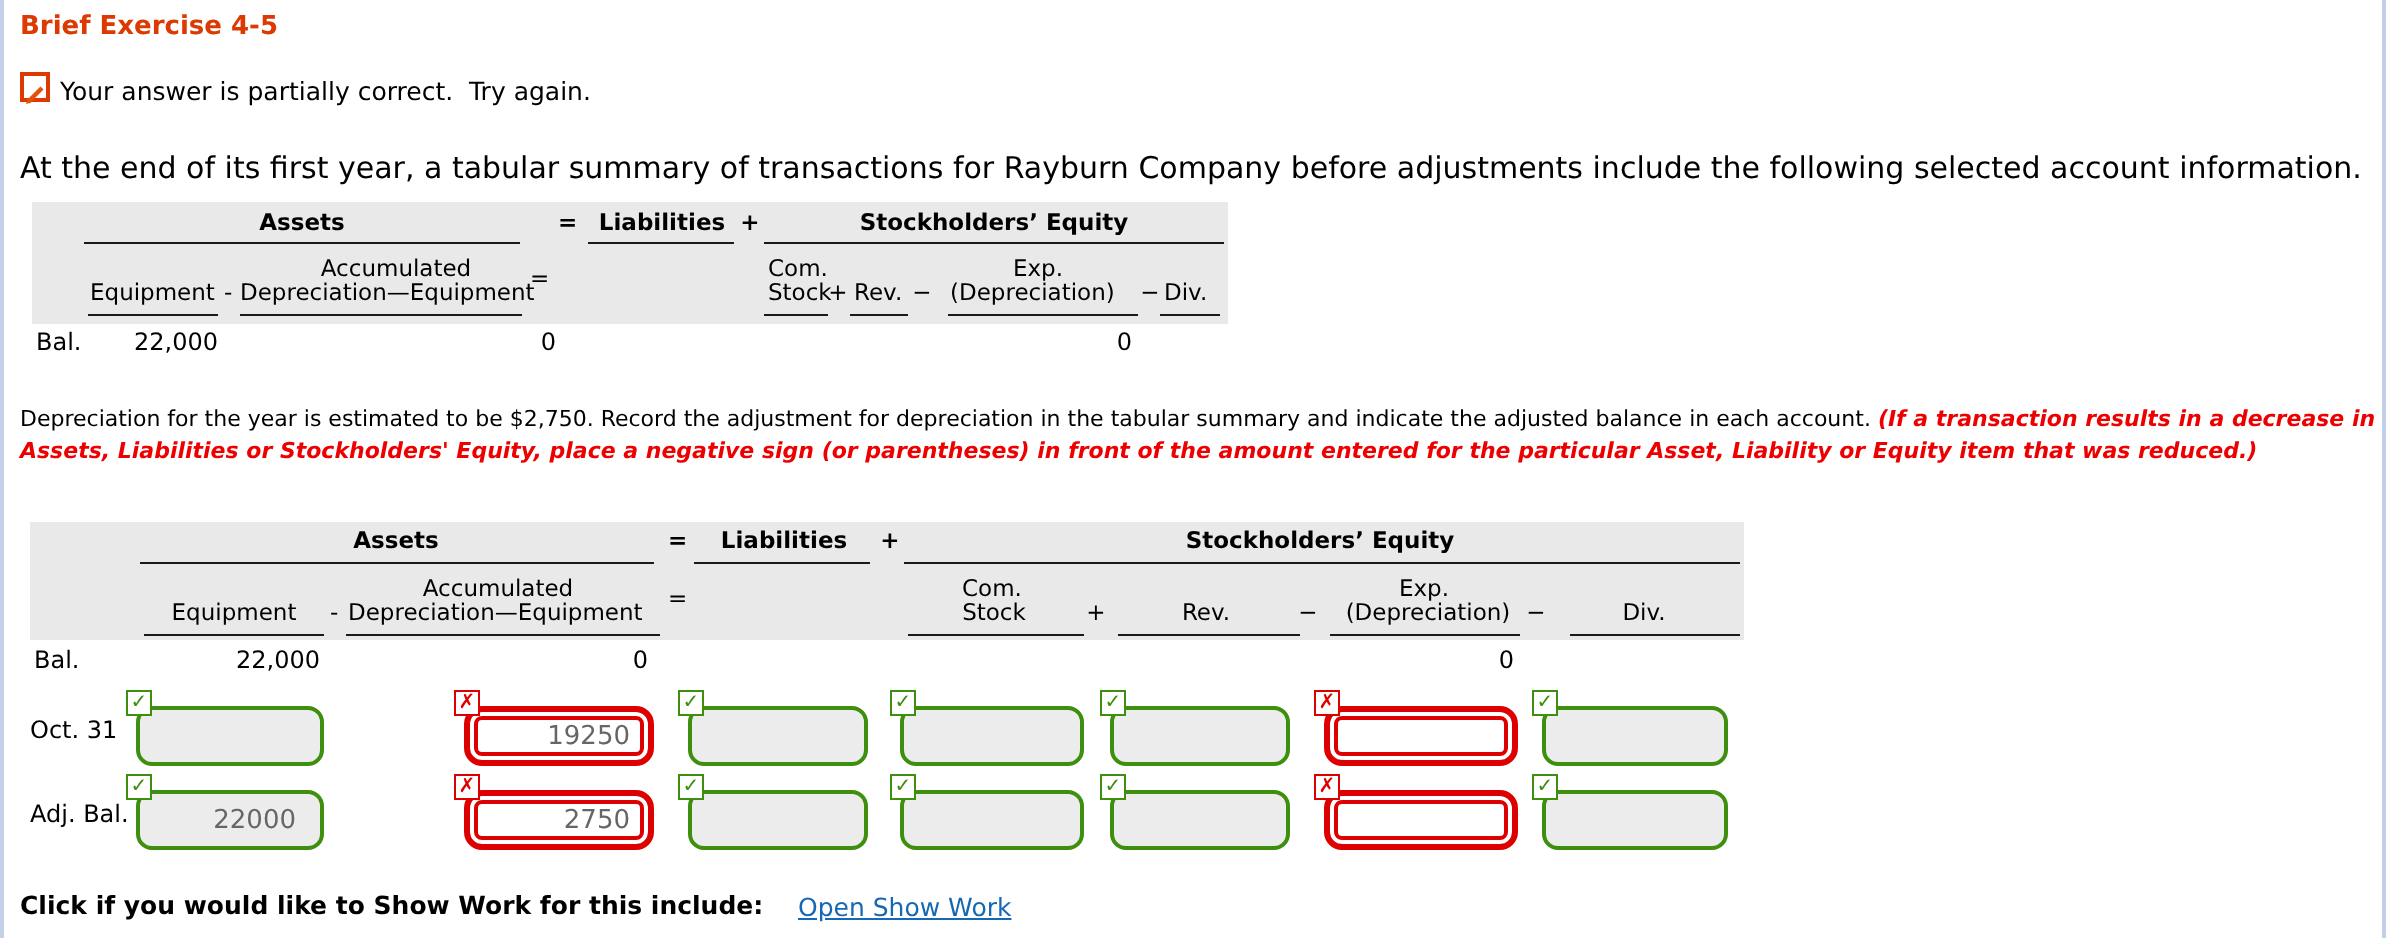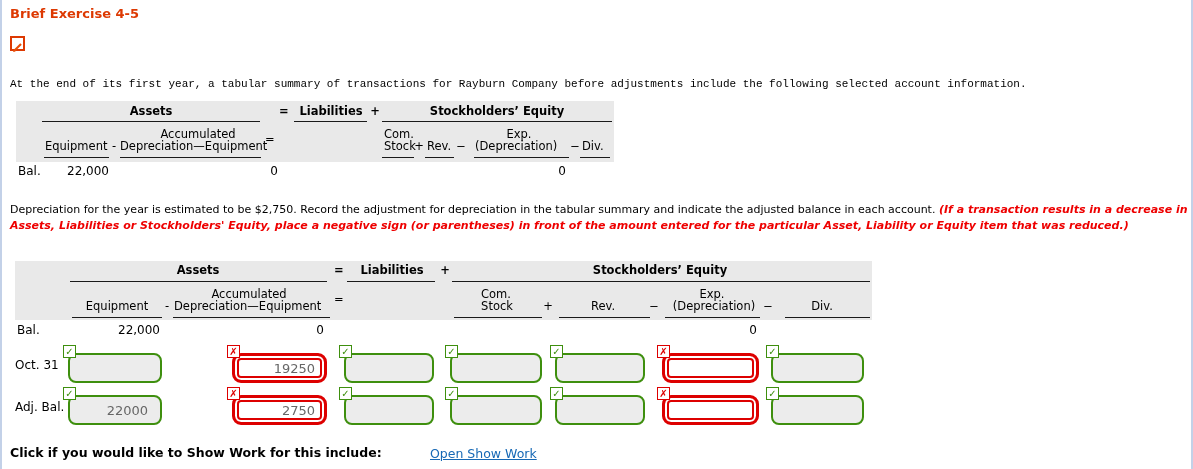--- a/index.html
+++ b/index.html
@@ -13,55 +13,56 @@
     font-family:"DejaVu Sans","Liberation Sans",sans-serif;
     color:#000;
     overflow:hidden;
   }
   .t{position:absolute;font-size:11.5px;white-space:nowrap;line-height:13px;}
   .b{font-weight:bold;text-align:center;}
   .c{transform:translateX(-50%);}
   .ra{transform:translateX(-100%);}
   .title{font-size:13px;color:#dd3902;}
   .fb{font-size:12.5px;}
-  .body12{font-size:11px;font-family:Liberation Mono, monospace;}
+  .body12{font-size:15px;}
   .gray{position:absolute;background:#e9e9e9;}
   .ul{position:absolute;height:0;border-bottom:1px solid #1a1a1a;}
   .fbicon{position:absolute;left:8px;top:36px;width:15px;height:15px;border:2px solid #dd3902;background:#fff;box-sizing:border-box;}
   .instr{position:absolute;margin:0;font-size:11px;line-height:15.5px;}
   .redtext{color:#ee0000;font-weight:bold;font-style:italic;}
   .icell{position:absolute;height:30px;}
   .icell input{
     width:100%;height:100%;box-sizing:border-box;display:block;
     text-align:right;font-family:"DejaVu Sans","Liberation Sans",sans-serif;
     font-size:13px;color:#666;outline:none;
   }
   .icell.g input{background:#ececec;border:2.5px solid #3e8f0e;border-radius:8px;padding-right:12px;}
   .icell.r input{background:#fff;border:3px solid #dd0000;border-radius:9px;
     box-shadow:inset 0 0 0 2px #fff, inset 0 0 0 4px #dd0000;padding-right:9px;}
   .badge{
     position:absolute;left:-5px;top:-8px;width:13px;height:13px;z-index:3;
     background:#fff;text-align:center;font-size:10px;line-height:12px;box-sizing:border-box;
   }
   .badge.ok{border:1px solid #3e8f0e;color:#3e8f0e;}
   .badge.bad{border:1px solid #dd0000;color:#dd0000;font-weight:bold;}
-  .link{position:absolute;font-size:12.5px;color:#1668b5;text-decoration:underline;white-space:nowrap;margin-left:31px;}
+  .link{position:absolute;font-size:12.5px;color:#1668b5;text-decoration:underline;white-space:nowrap;}
 </style>
 </head>
 <body>
 
 <div class="page">
 
   <div class="t b title" style="left:8px;top:7px">Brief Exercise 4-5</div>
   <div class="fbicon">
     <svg width="11" height="11" viewBox="0 0 11 11">
         <line x1="2" y1="9" x2="9" y2="2" stroke="#e8500a" stroke-width="2.2"></line>
         <polygon points="1,10 3.6,9.2 1.8,7.4" fill="#e8500a"></polygon>
       </svg>
   </div>
+  <div class="t fb" style="left:28px;top:39px">Your answer is partially correct.&nbsp; Try again.</div>
   <div class="t body12" style="left:8px;top:78px">At the end of its first year, a tabular summary of transactions for Rayburn Company before adjustments include the following selected account information.</div>
 
   <div class="gray" style="left:14px;top:101px;width:598px;height:61px"></div>
 
   <div class="t b c" style="left:149px;top:105px">Assets</div>
   <div class="t b" style="left:277px;top:105px">=</div>
   <div class="t b c" style="left:329px;top:105px">Liabilities</div>
   <div class="t b c" style="left:373px;top:105px">+</div>
   <div class="t b c" style="left:495px;top:105px">Stockholders’ Equity</div>
 

